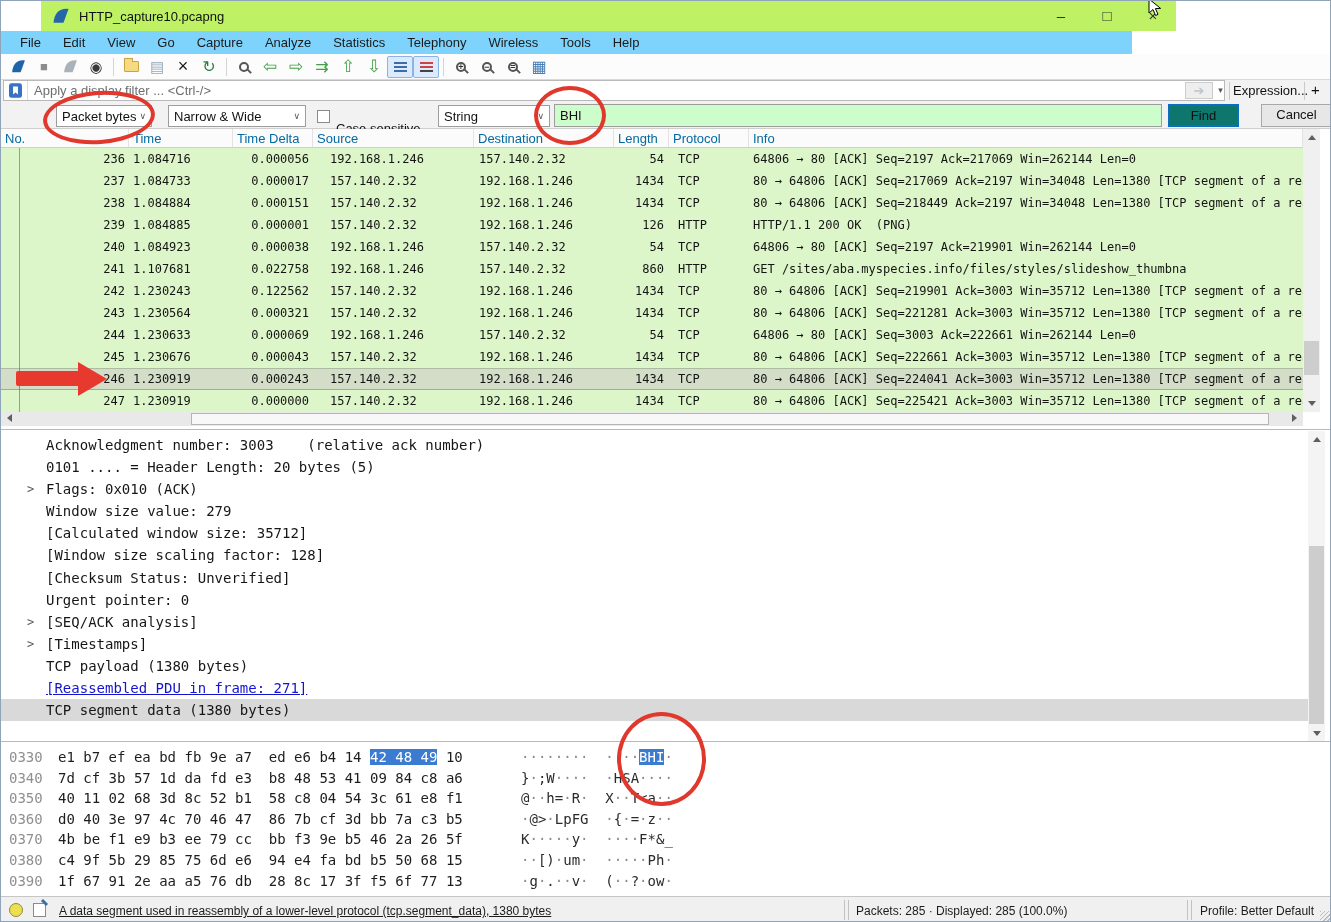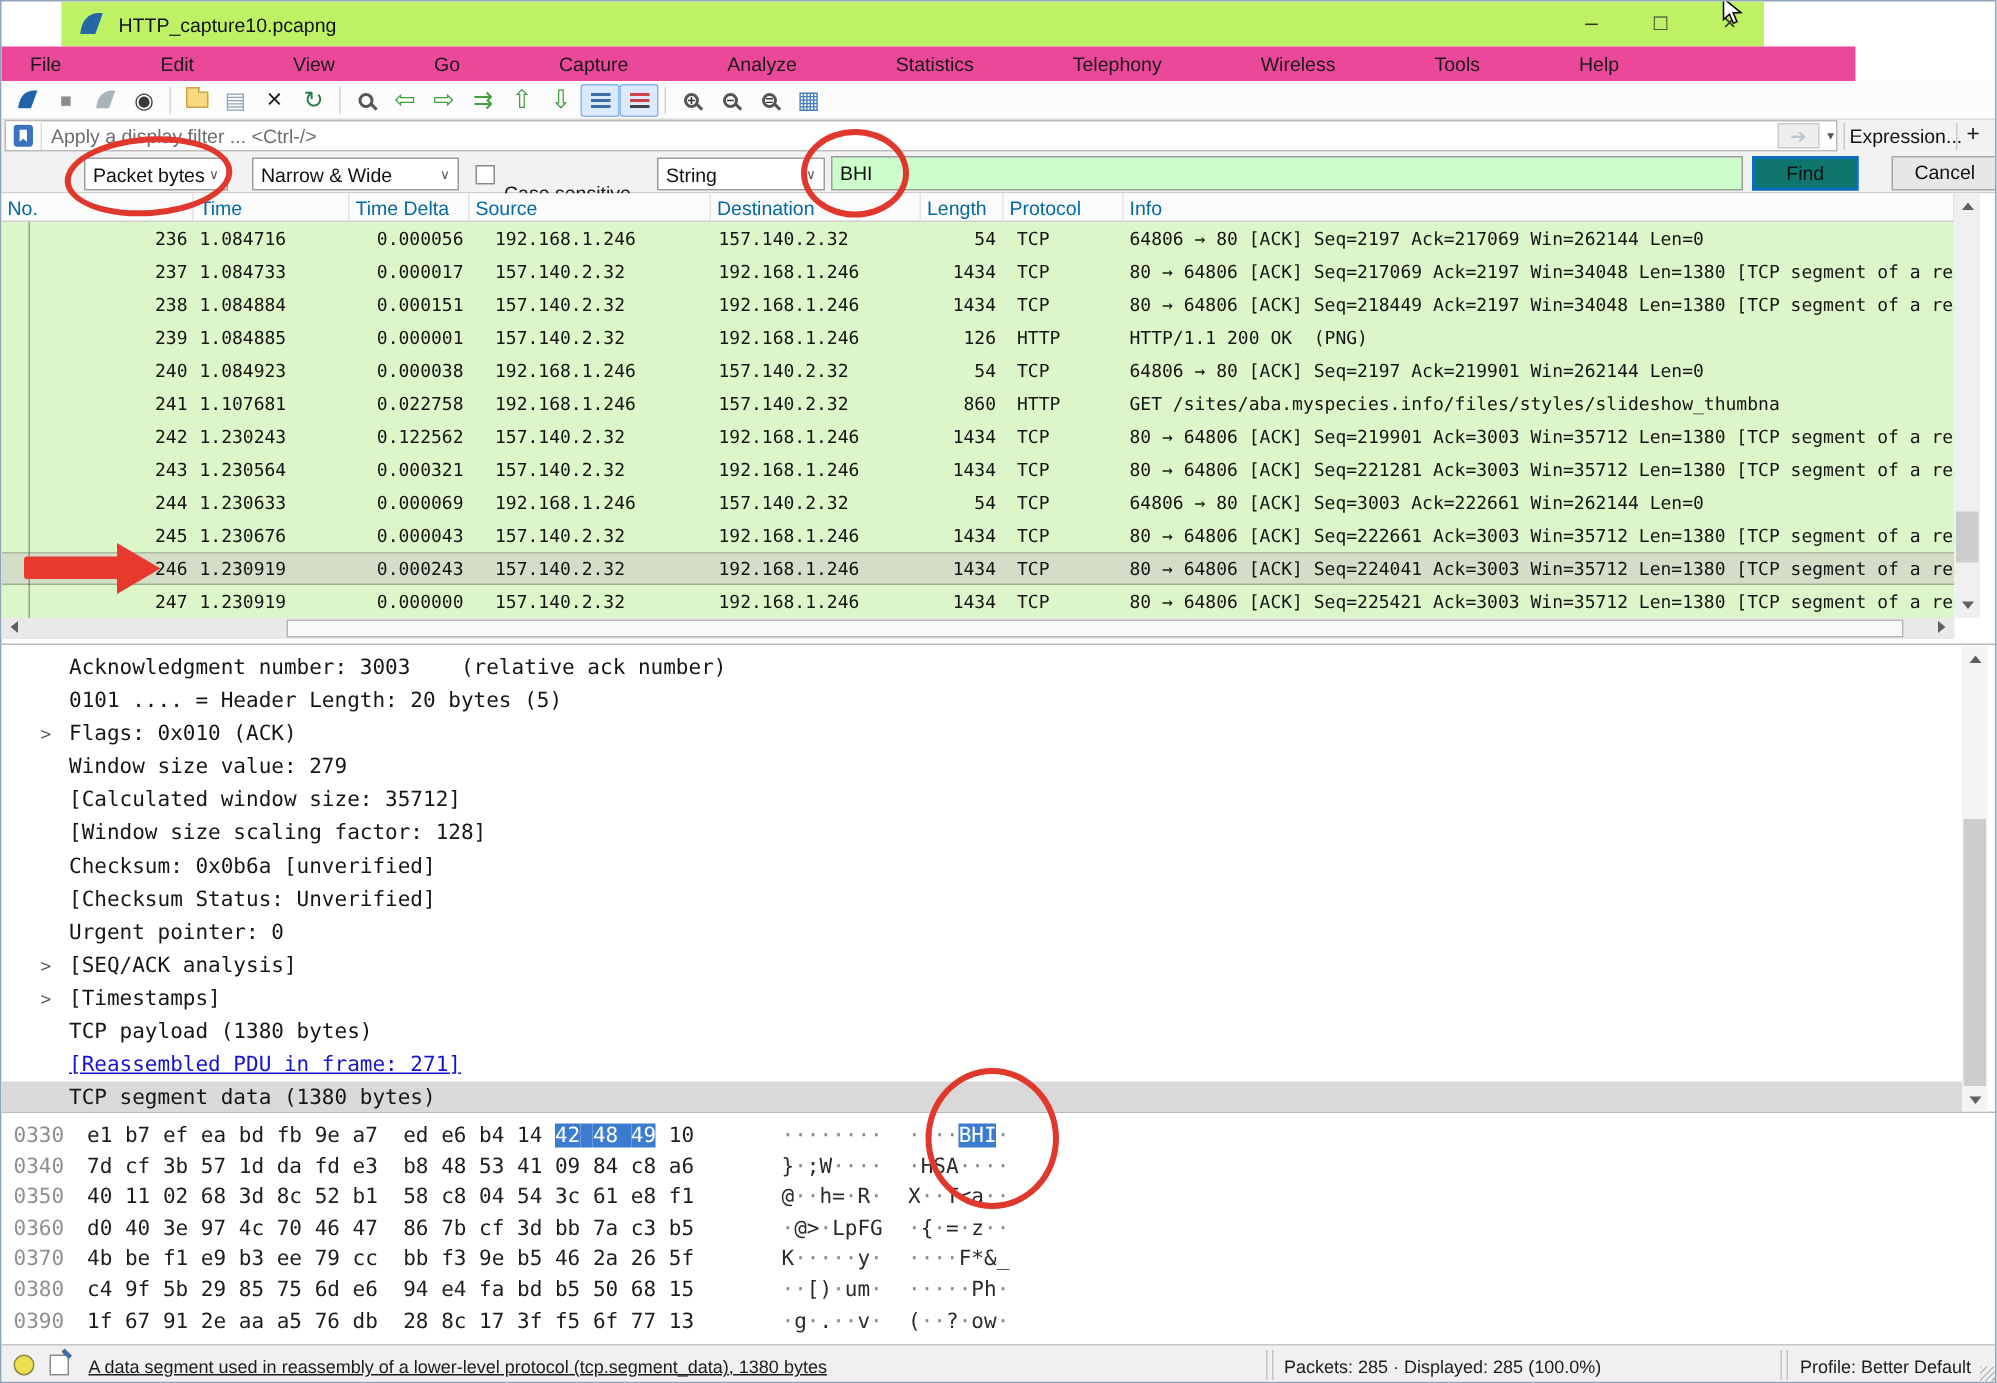--- a/index.html
+++ b/index.html
@@ -7,21 +7,21 @@
   body { font-family:"Liberation Sans", sans-serif; background:#fff; position:relative; overflow:hidden; border:1px solid #8fa4b8; }
 
   
   #titlebar { position:absolute; left:0; top:0; width:1135px; height:30px; background:#bef264;margin-left:40px; }
   #app-logo { position:absolute; left:10px; top:5px; width:20px; height:20px; }
   #window-title { position:absolute; left:38px; top:8px; font-size:13px; color:#111; }
   .cap-btn { position:absolute; top:0; width:46px; height:30px; text-align:center; line-height:30px; font-size:15px; color:#333; }
   #btn-min { right:92px; } #btn-max { right:46px; } #btn-close { right:0; }
 
   
-  #menubar { position:absolute; left:0; top:30px; width:1236px; height:23px; display:flex; align-items:center; padding-left:8px; background:#ec4899;gap:44px; }
+  #menubar { position:absolute; left:0; top:30px; width:1131px; height:23px; display:flex; align-items:center; padding-left:8px; background:#7dd3fc; }
   .menu-item { font-size:13px; color:#1a1a1a; padding:3px 11px 3px 11px; }
 
   
   #toolbar { position:absolute; left:0; top:53px; width:1331px; height:26px; background:#fcfcfc; border-bottom:1px solid #d9d9d9; display:flex; align-items:center; padding-left:4px; }
   .tb-btn { width:26px; height:22px; display:flex; align-items:center; justify-content:center; font-size:16px; position:relative; }
   .tb-btn.active { background:#dbeafc; border:1px solid #8ab4e8; border-radius:2px; }
   .tb-sep { width:1px; height:18px; background:#d4d4d4; margin:0 4px; }
   .folder-ic { width:15px; height:11px; background:#f6d981; border:1px solid #c9a440; border-radius:1px; position:relative; }
   .folder-ic::before { content:""; position:absolute; left:-1px; top:-4px; width:7px; height:3px; background:#f6d981; border:1px solid #c9a440; border-bottom:none; }
   .mag-ic { width:10px; height:10px; border:2px solid #555; border-radius:50%; position:relative; font-size:9px; line-height:7px; text-align:center; color:#333; font-weight:bold; }
@@ -312,21 +312,20 @@
 </div>
 
 <div id="details">
   <div id="det-lines" style="padding-top:4px">
       <div class="dline"><span class="txt">Acknowledgment number: 3003    (relative ack number)</span></div>
       <div class="dline"><span class="txt">0101 .... = Header Length: 20 bytes (5)</span></div>
       <div class="dline"><span class="expander">&gt;</span><span class="txt">Flags: 0x010 (ACK)</span></div>
       <div class="dline"><span class="txt">Window size value: 279</span></div>
       <div class="dline"><span class="txt">[Calculated window size: 35712]</span></div>
       <div class="dline"><span class="txt">[Window size scaling factor: 128]</span></div>
-      <div class="dline"><span class="txt">Checksum: 0x0b6a [unverified]</span></div>
       <div class="dline"><span class="txt">[Checksum Status: Unverified]</span></div>
       <div class="dline"><span class="txt">Urgent pointer: 0</span></div>
       <div class="dline"><span class="expander">&gt;</span><span class="txt">[SEQ/ACK analysis]</span></div>
       <div class="dline"><span class="expander">&gt;</span><span class="txt">[Timestamps]</span></div>
       <div class="dline"><span class="txt">TCP payload (1380 bytes)</span></div>
       <div class="dline link"><span class="txt">[Reassembled PDU in frame: 271]</span></div>
       <div class="dline sel"><span class="txt">TCP segment data (1380 bytes)</span></div>
     </div>
   <div id="det-vsb" class="sb-v" style="position:absolute;">
     <div class="sb-btn" style="top:0">

